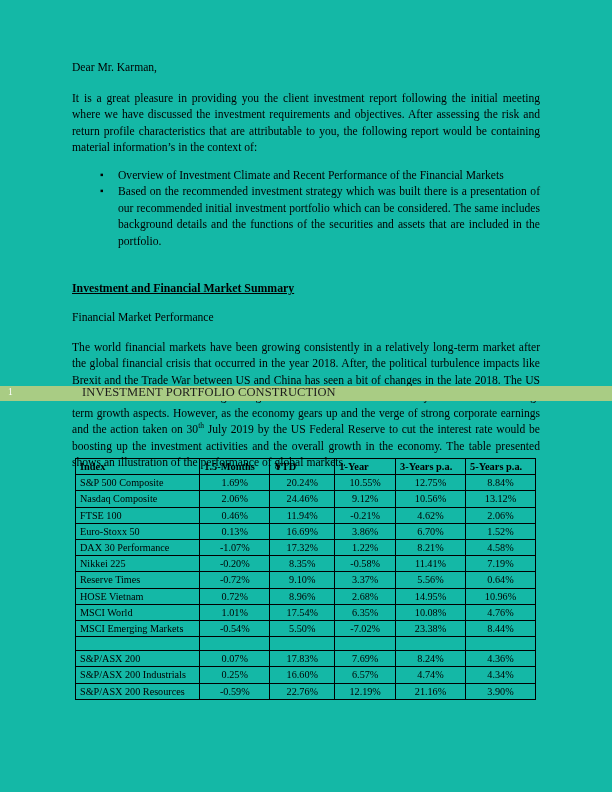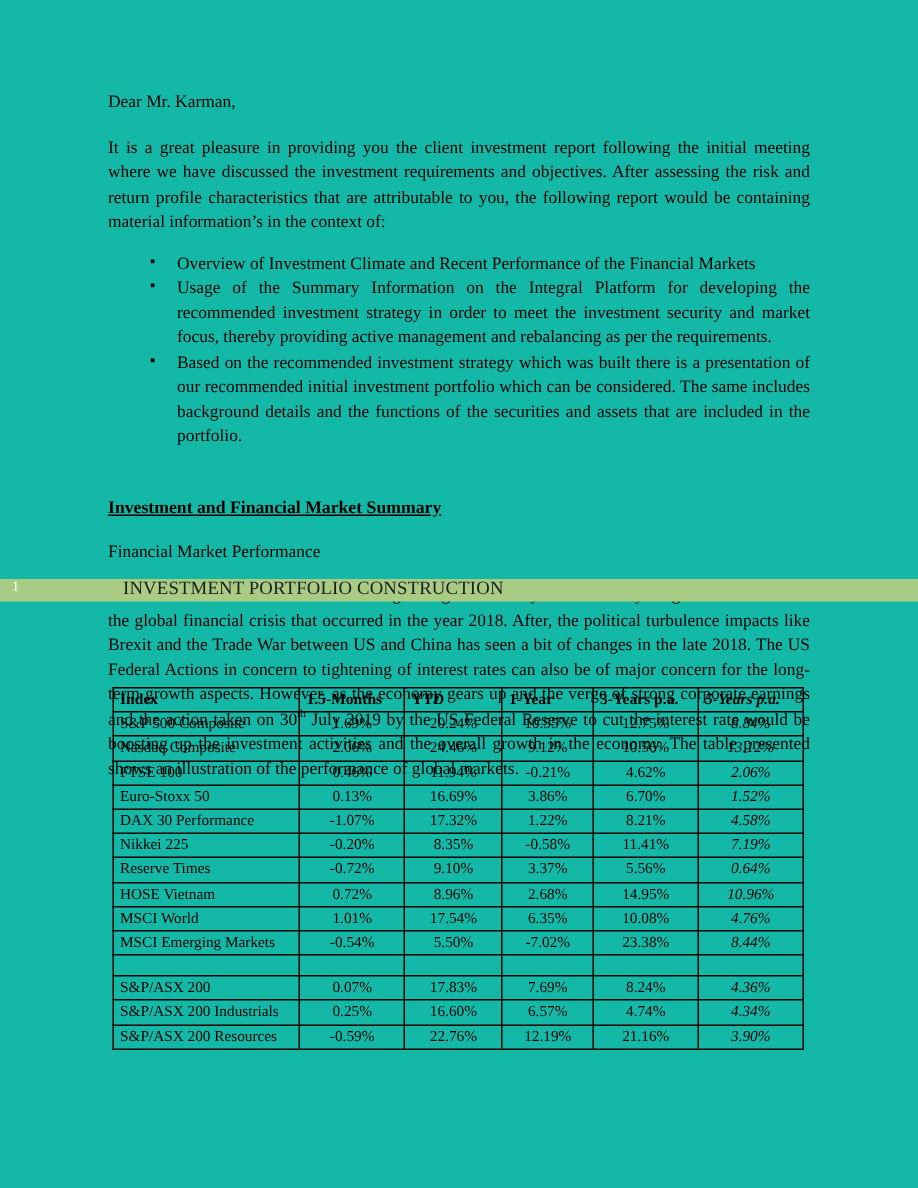--- a/index.html
+++ b/index.html
@@ -129,39 +129,38 @@
   th.col-num {
     text-align: left;
   }
   td.col-num {
     text-align: center;
   }
   th.col-m15, td.col-m15 { width: 72px; }
   th.col-ytd, td.col-ytd { width: 66px; }
   th.col-y1,  td.col-y1  { width: 60px; }
   th.col-y3,  td.col-y3  { width: 73px; }
-  th.col-y5,  td.col-y5  { width: 73px; font-style: italic; }
+  th.col-y5,  td.col-y5  { width: 73px; }
   tr.spacer-row td {
     height: 11px;
   }
 </style>
 </head>
 <body>
 
 <div id="page">
 
   <div class="content">
 
     <p class="salutation">Dear Mr. Karman,</p>
 
     <p class="body-text">It is a great pleasure in providing you the client investment report following the initial meeting where we have discussed the investment requirements and objectives. After assessing the risk and return profile characteristics that are attributable to you, the following report would be containing material information’s in the context of:</p>
 
     <ul class="bullets">
       <li>Overview of Investment Climate and Recent Performance of the Financial Markets</li>
-      <li>Usage of the Summary Information on the Integral Platform for developing the recommended investment strategy in order to meet the investment security and market focus, thereby providing active management and rebalancing as per the requirements.</li>
       <li>Based on the recommended investment strategy which was built there is a presentation of our recommended initial investment portfolio which can be considered. The same includes background details and the functions of the securities and assets that are included in the portfolio.</li>
     </ul>
 
     <h2 class="section-heading">Investment and Financial Market Summary</h2>
 
     <p class="subheading">Financial Market Performance</p>
 
     <p class="body-text"><span>The world financial markets have been growing consistently in a relatively long-term market after the global financial crisis that occurred in the year 2018. After, the political turbulence impacts like Brexit and the Trade War between US and China has seen a bit of changes in the late 2018. The US Federal Actions in concern to tightening of interest rates can also be of major concern for the long-term growth aspects. However, as the economy gears up and the verge of strong corporate earnings and the action taken on 30</span><sup>th</sup><span> July 2019 by the US Federal Reserve to cut the interest rate would be boosting up the investment activities and the overall growth in the economy. The table presented shows an illustration of the performance of global markets.</span></p>
 
   </div>

